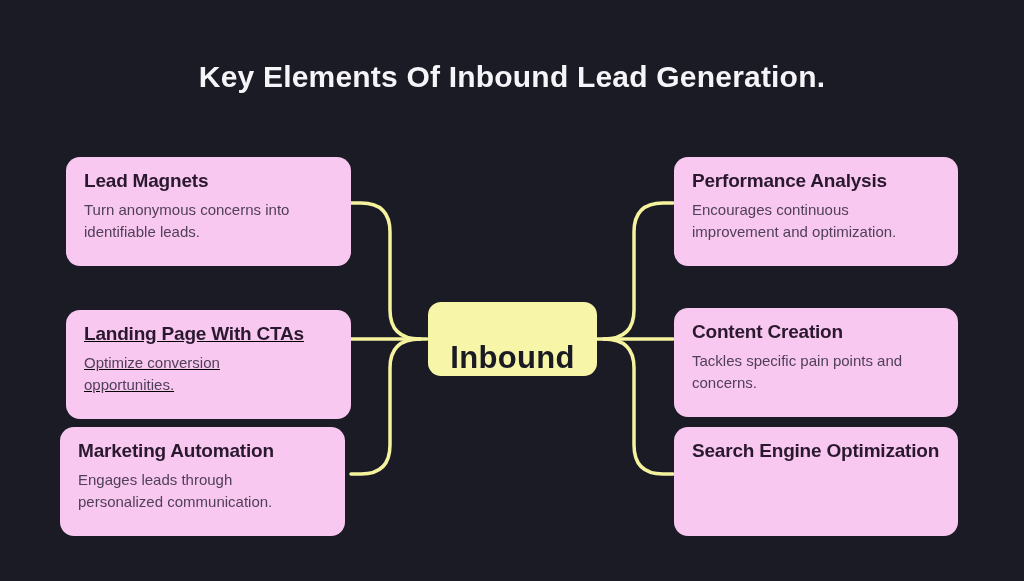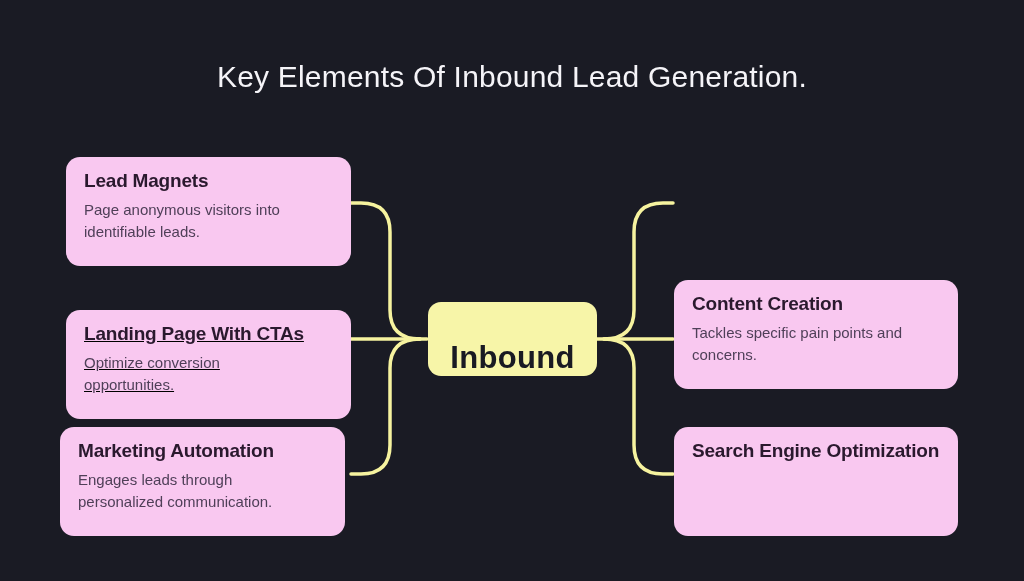--- a/index.html
+++ b/index.html
@@ -23,21 +23,21 @@
     position:relative;
     width:1024px;height:581px;
     background:var(--background);
   }
   .page-title{
     position:absolute;
     top:60px;left:0;width:1024px;
     text-align:center;
     color:var(--title-text);
     font-size:30px;
-    font-weight:400;
+    font-weight:700;
     letter-spacing:0.2px;
   }
   .connector-svg{
     position:absolute;
     top:0;left:0;width:1024px;height:581px;
   }
   .connector-svg path{
     fill:none;
     stroke:var(--connector);
     stroke-width:3.5;
@@ -63,21 +63,21 @@
   .card-desc{
     color:var(--node-description);
     font-size:15px;
     line-height:22px;
     white-space:pre-line;
   }
   .pos-l1{left:66px;top:157px;}
   .pos-l2{left:66px;top:310px;text-decoration:underline;}
   .pos-l3{left:60px;top:427px;}
   .pos-r1{left:674px;top:157px;}
-  .pos-r2{left:674px;top:280px;}
+  .pos-r2{left:674px;top:308px;}
   .pos-r3{left:674px;top:427px;}
   .center-node{
     position:absolute;
     left:428px;top:302px;
     width:169px;height:74px;
     background:var(--center-fill);
     border-radius:13px;
     display:flex;align-items:flex-end;justify-content:center;
   }
   .center-node span{
@@ -98,36 +98,41 @@
     <path d="M351 203 H361 Q390 203 390 232 V310 Q390 339 420 339"></path>
     <path d="M351 339 H427"></path>
     <path d="M351 474 H361 Q390 474 390 445 V368 Q390 339 420 339"></path>
     <path d="M673 203 H663 Q634 203 634 232 V310 Q634 339 604 339"></path>
     <path d="M673 339 H597"></path>
     <path d="M673 474 H663 Q634 474 634 445 V368 Q634 339 604 339"></path>
   </svg>
 
   <div class="card left pos-l1">
     <div class="card-title">Lead Magnets</div>
-    <div class="card-desc">Page anonymous visitors into
+    <div class="card-desc">Turn anonymous concerns into
 identifiable leads.</div>
   </div>
 
   <div class="card left pos-l2">
     <div class="card-title">Landing Page With CTAs</div>
     <div class="card-desc">Optimize conversion
 opportunities.</div>
   </div>
 
   <div class="card left pos-l3">
     <div class="card-title">Marketing Automation</div>
     <div class="card-desc">Engages leads through
 personalized communication.</div>
   </div>
 
+  <div class="card right pos-r1">
+    <div class="card-title">Performance Analysis</div>
+    <div class="card-desc">Encourages continuous
+improvement and optimization.</div>
+  </div>
 
   <div class="card right pos-r2">
     <div class="card-title">Content Creation</div>
     <div class="card-desc">Tackles specific pain points and
 concerns.</div>
   </div>
 
   <div class="card right pos-r3">
     <div class="card-title">Search Engine Optimization</div>
   </div>

